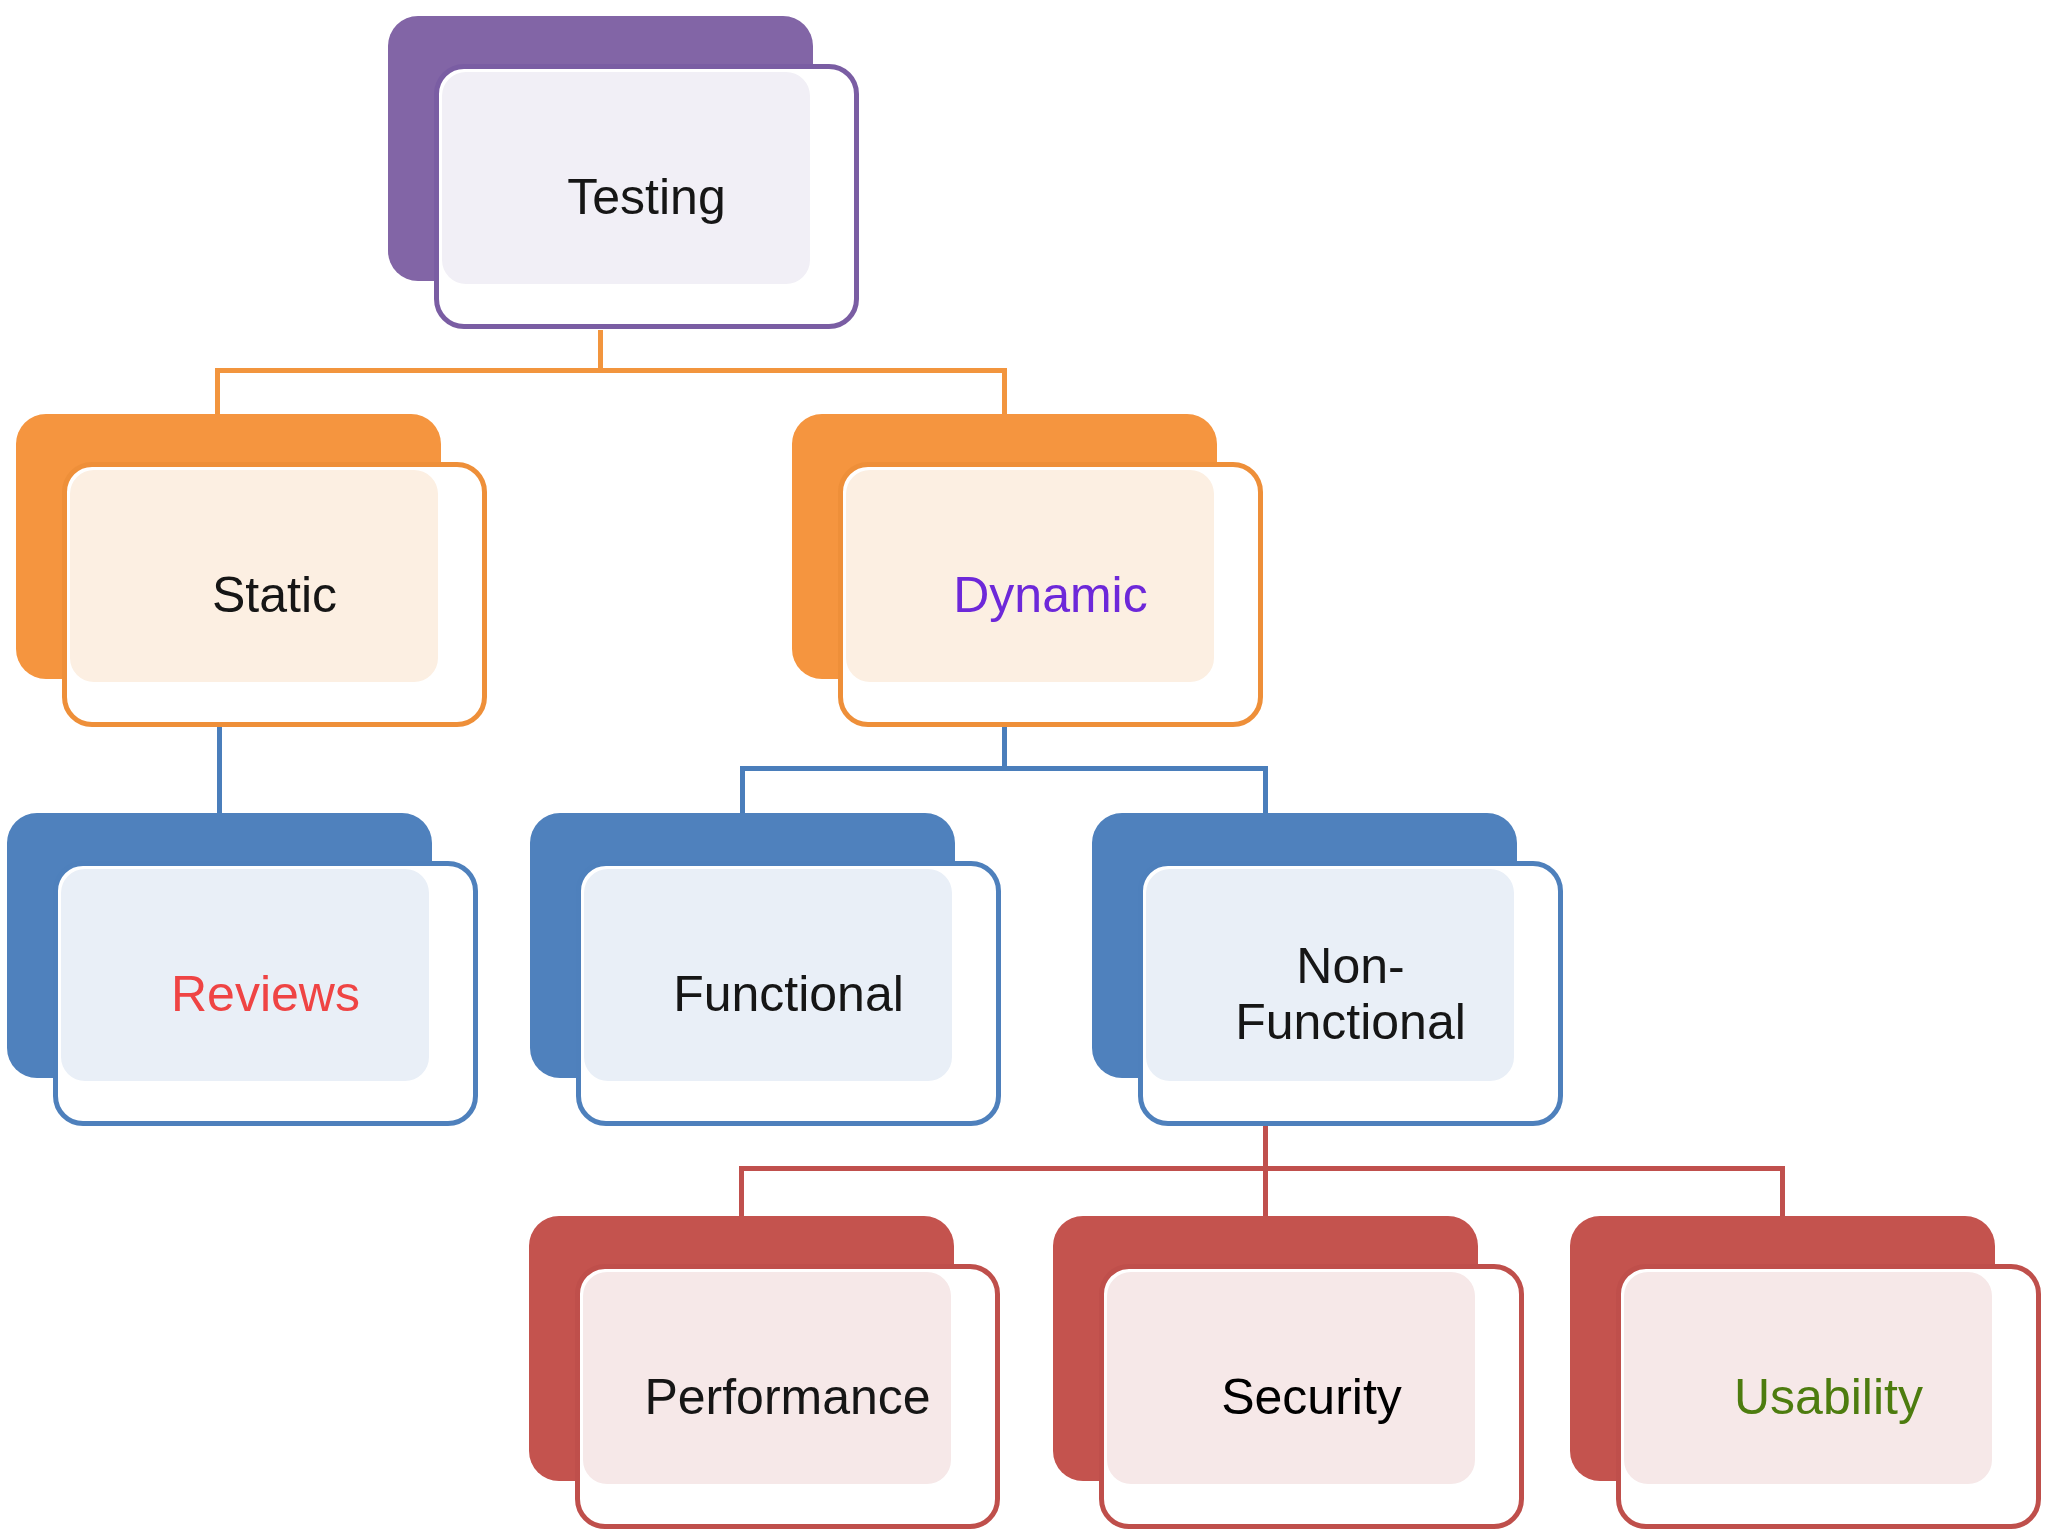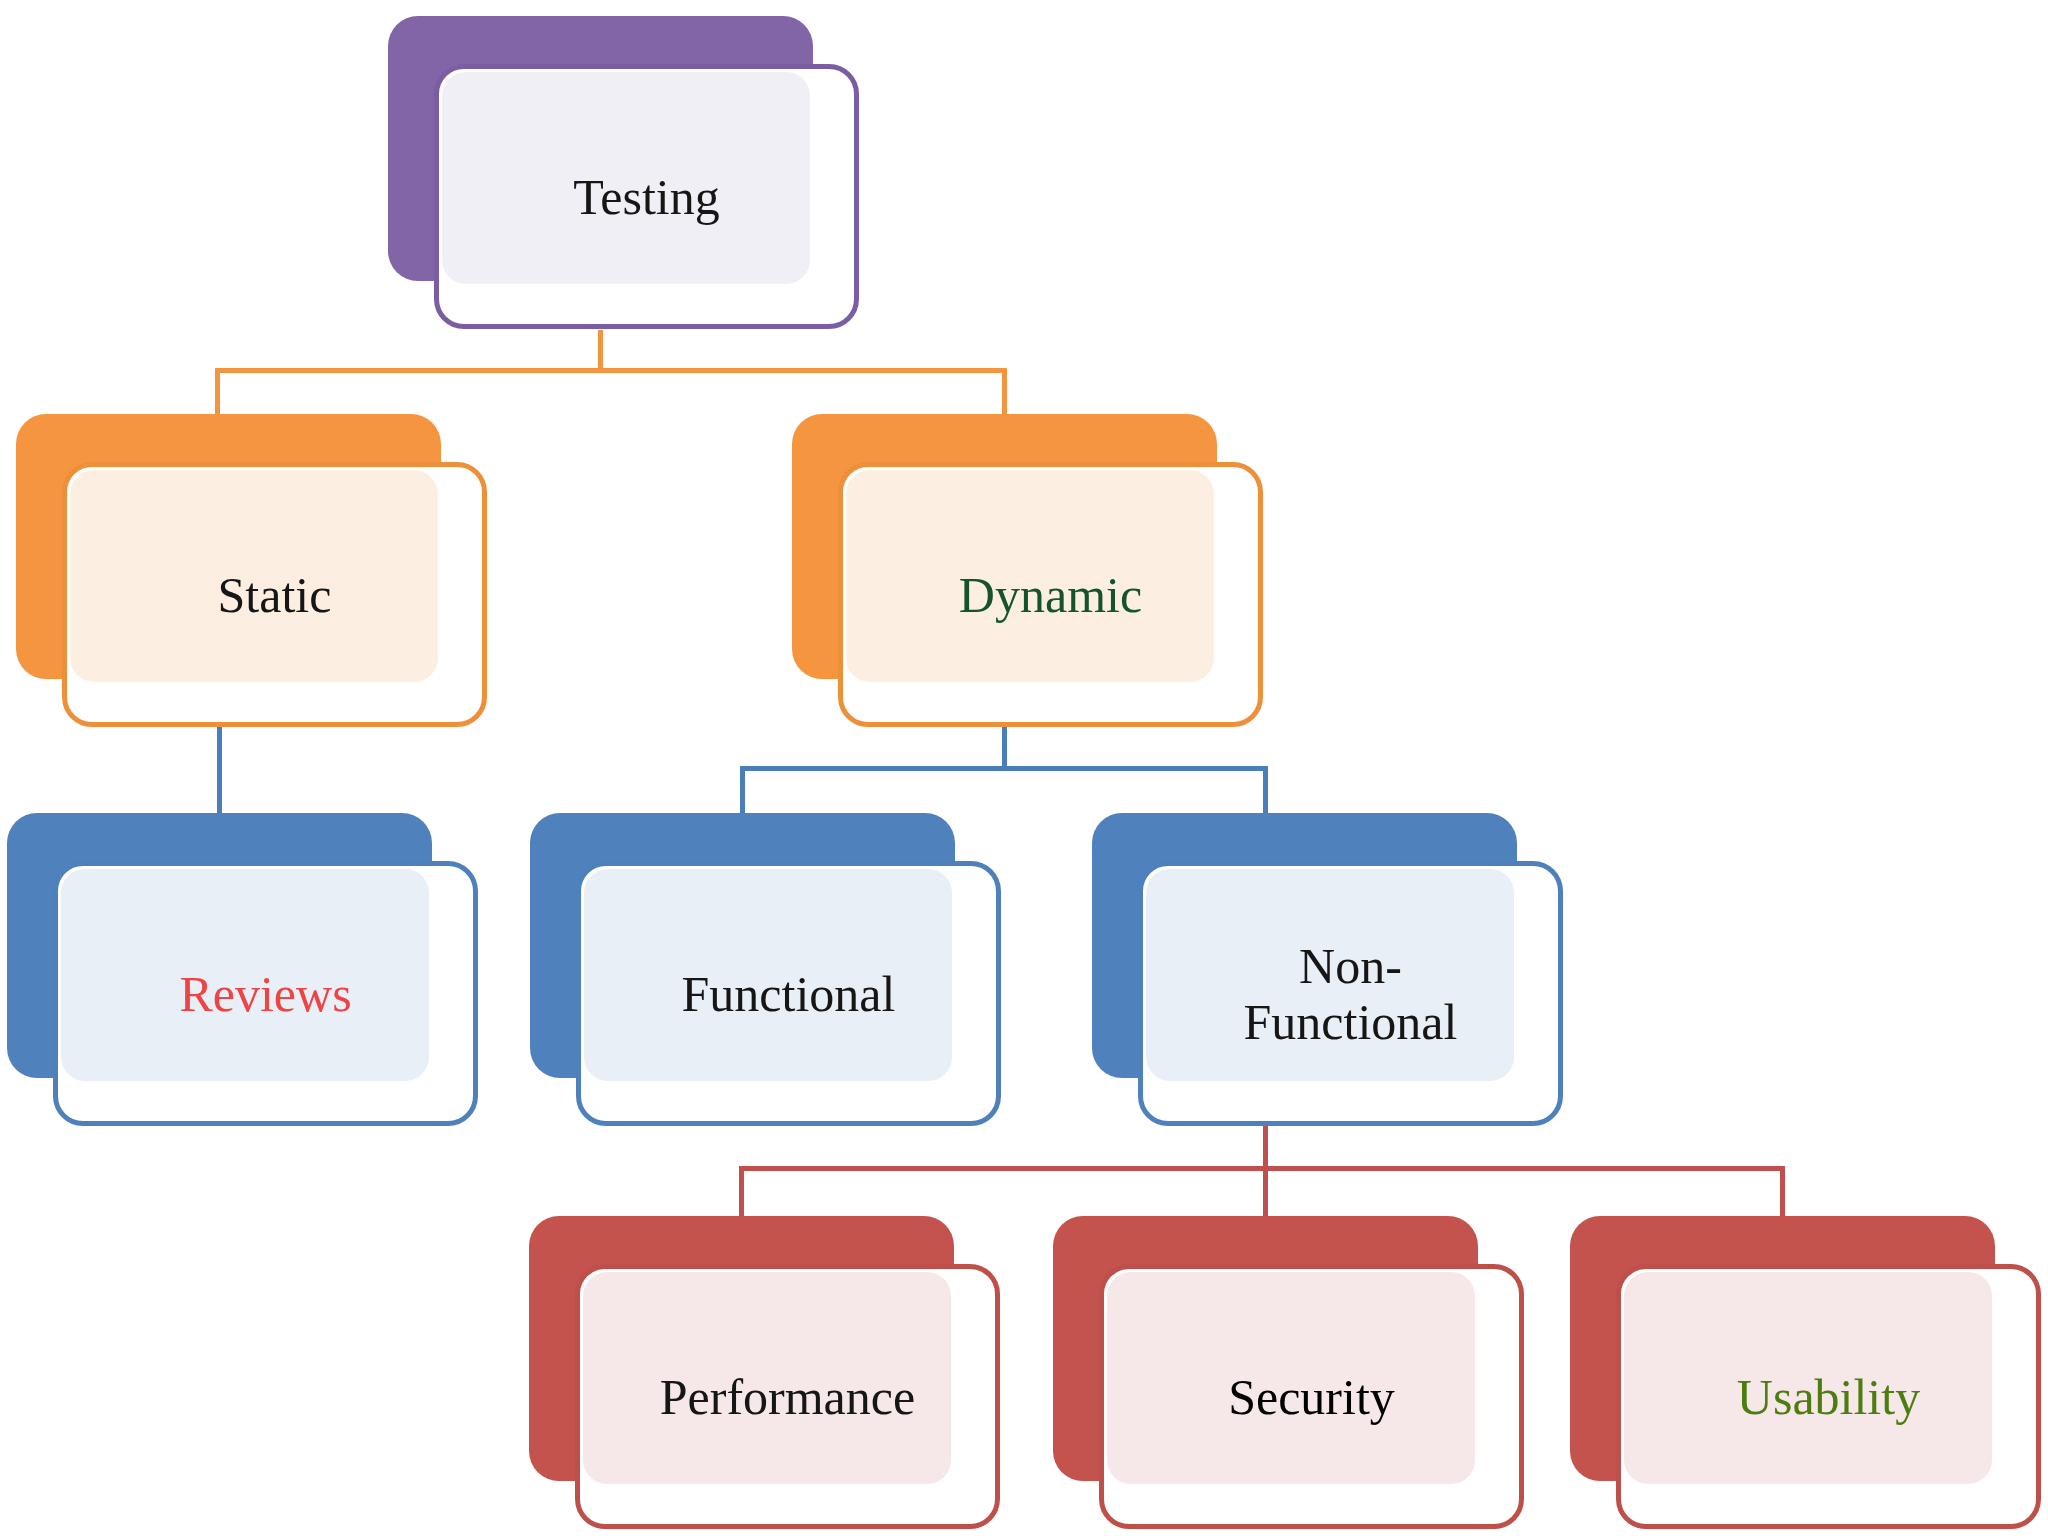--- a/index.html
+++ b/index.html
@@ -2,21 +2,21 @@
 <html><head>
 <meta charset="utf-8">
 <style>
   html, body { margin: 0; padding: 0; background: #ffffff; }
   .stage {
     position: relative;
     width: 2048px;
     height: 1536px;
     background: #ffffff;
     overflow: hidden;
-    font-family: Liberation Serif, serif;
+    font-family: Liberation Sans, sans-serif;
   }
   .node { position: absolute; width: 471px; height: 313px; }
   .node .back {
     position: absolute; left: 0; top: 0;
     width: 425px; height: 265px;
     border-radius: 30px;
   }
   .node .front {
     position: absolute; left: 46px; top: 48px;
     width: 425px; height: 265px;
@@ -68,21 +68,21 @@
     <div class="node" style="left: 16px; top: 414px;">
       <div class="back" style="background: rgb(245, 149, 63);"></div>
       <div class="front" style="border-color: rgb(238, 143, 57);"></div>
       <div class="tint" style="background: rgb(252, 239, 226);"></div>
       <div class="label" style="color: rgb(22, 22, 22);">Static</div>
     </div>
     <div class="node" style="left: 792px; top: 414px;">
       <div class="back" style="background: rgb(245, 149, 63);"></div>
       <div class="front" style="border-color: rgb(238, 143, 57);"></div>
       <div class="tint" style="background: rgb(252, 239, 226);"></div>
-      <div class="label" style="color: #14532d;">Dynamic</div>
+      <div class="label" style="color: #6d28d9;">Dynamic</div>
     </div>
     <div class="node" style="left: 7px; top: 813px;">
       <div class="back" style="background: rgb(79, 129, 189);"></div>
       <div class="front" style="border-color: rgb(78, 128, 188);"></div>
       <div class="tint" style="background: rgb(233, 239, 247);"></div>
       <div class="label" style="color: #ef4444;">Reviews</div>
     </div>
     <div class="node" style="left: 530px; top: 813px;">
       <div class="back" style="background: rgb(79, 129, 189);"></div>
       <div class="front" style="border-color: rgb(78, 128, 188);"></div>

